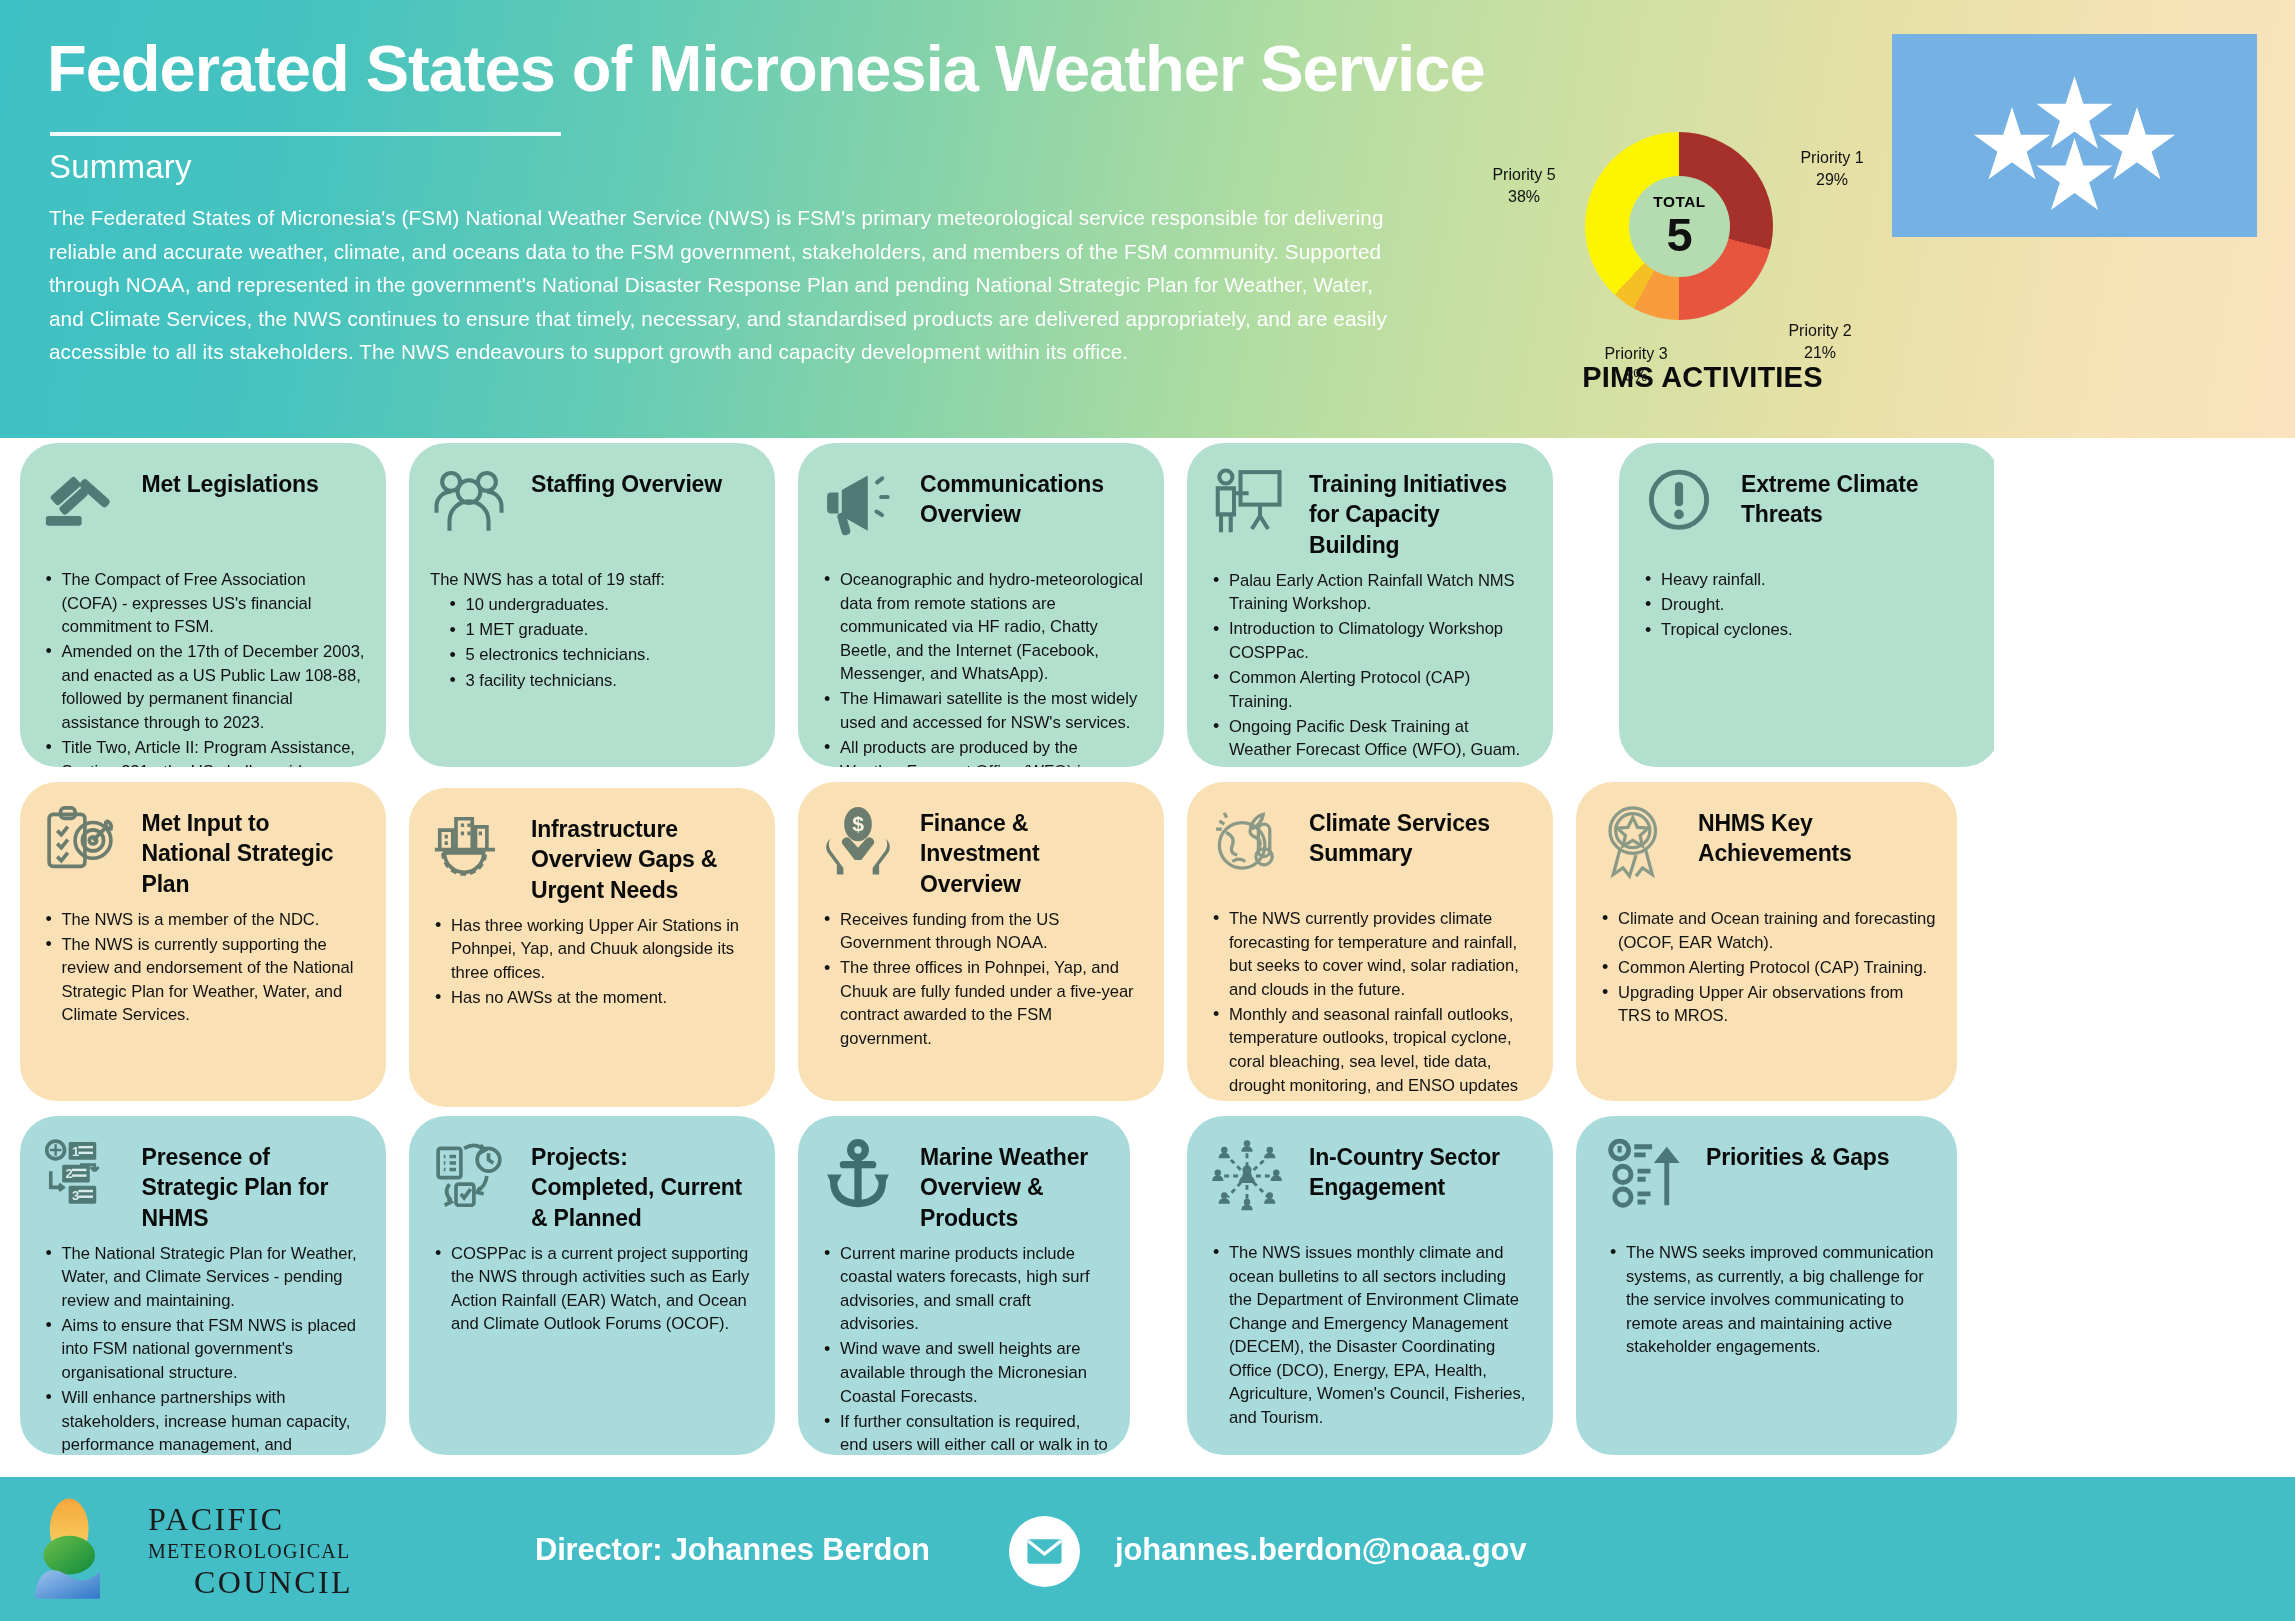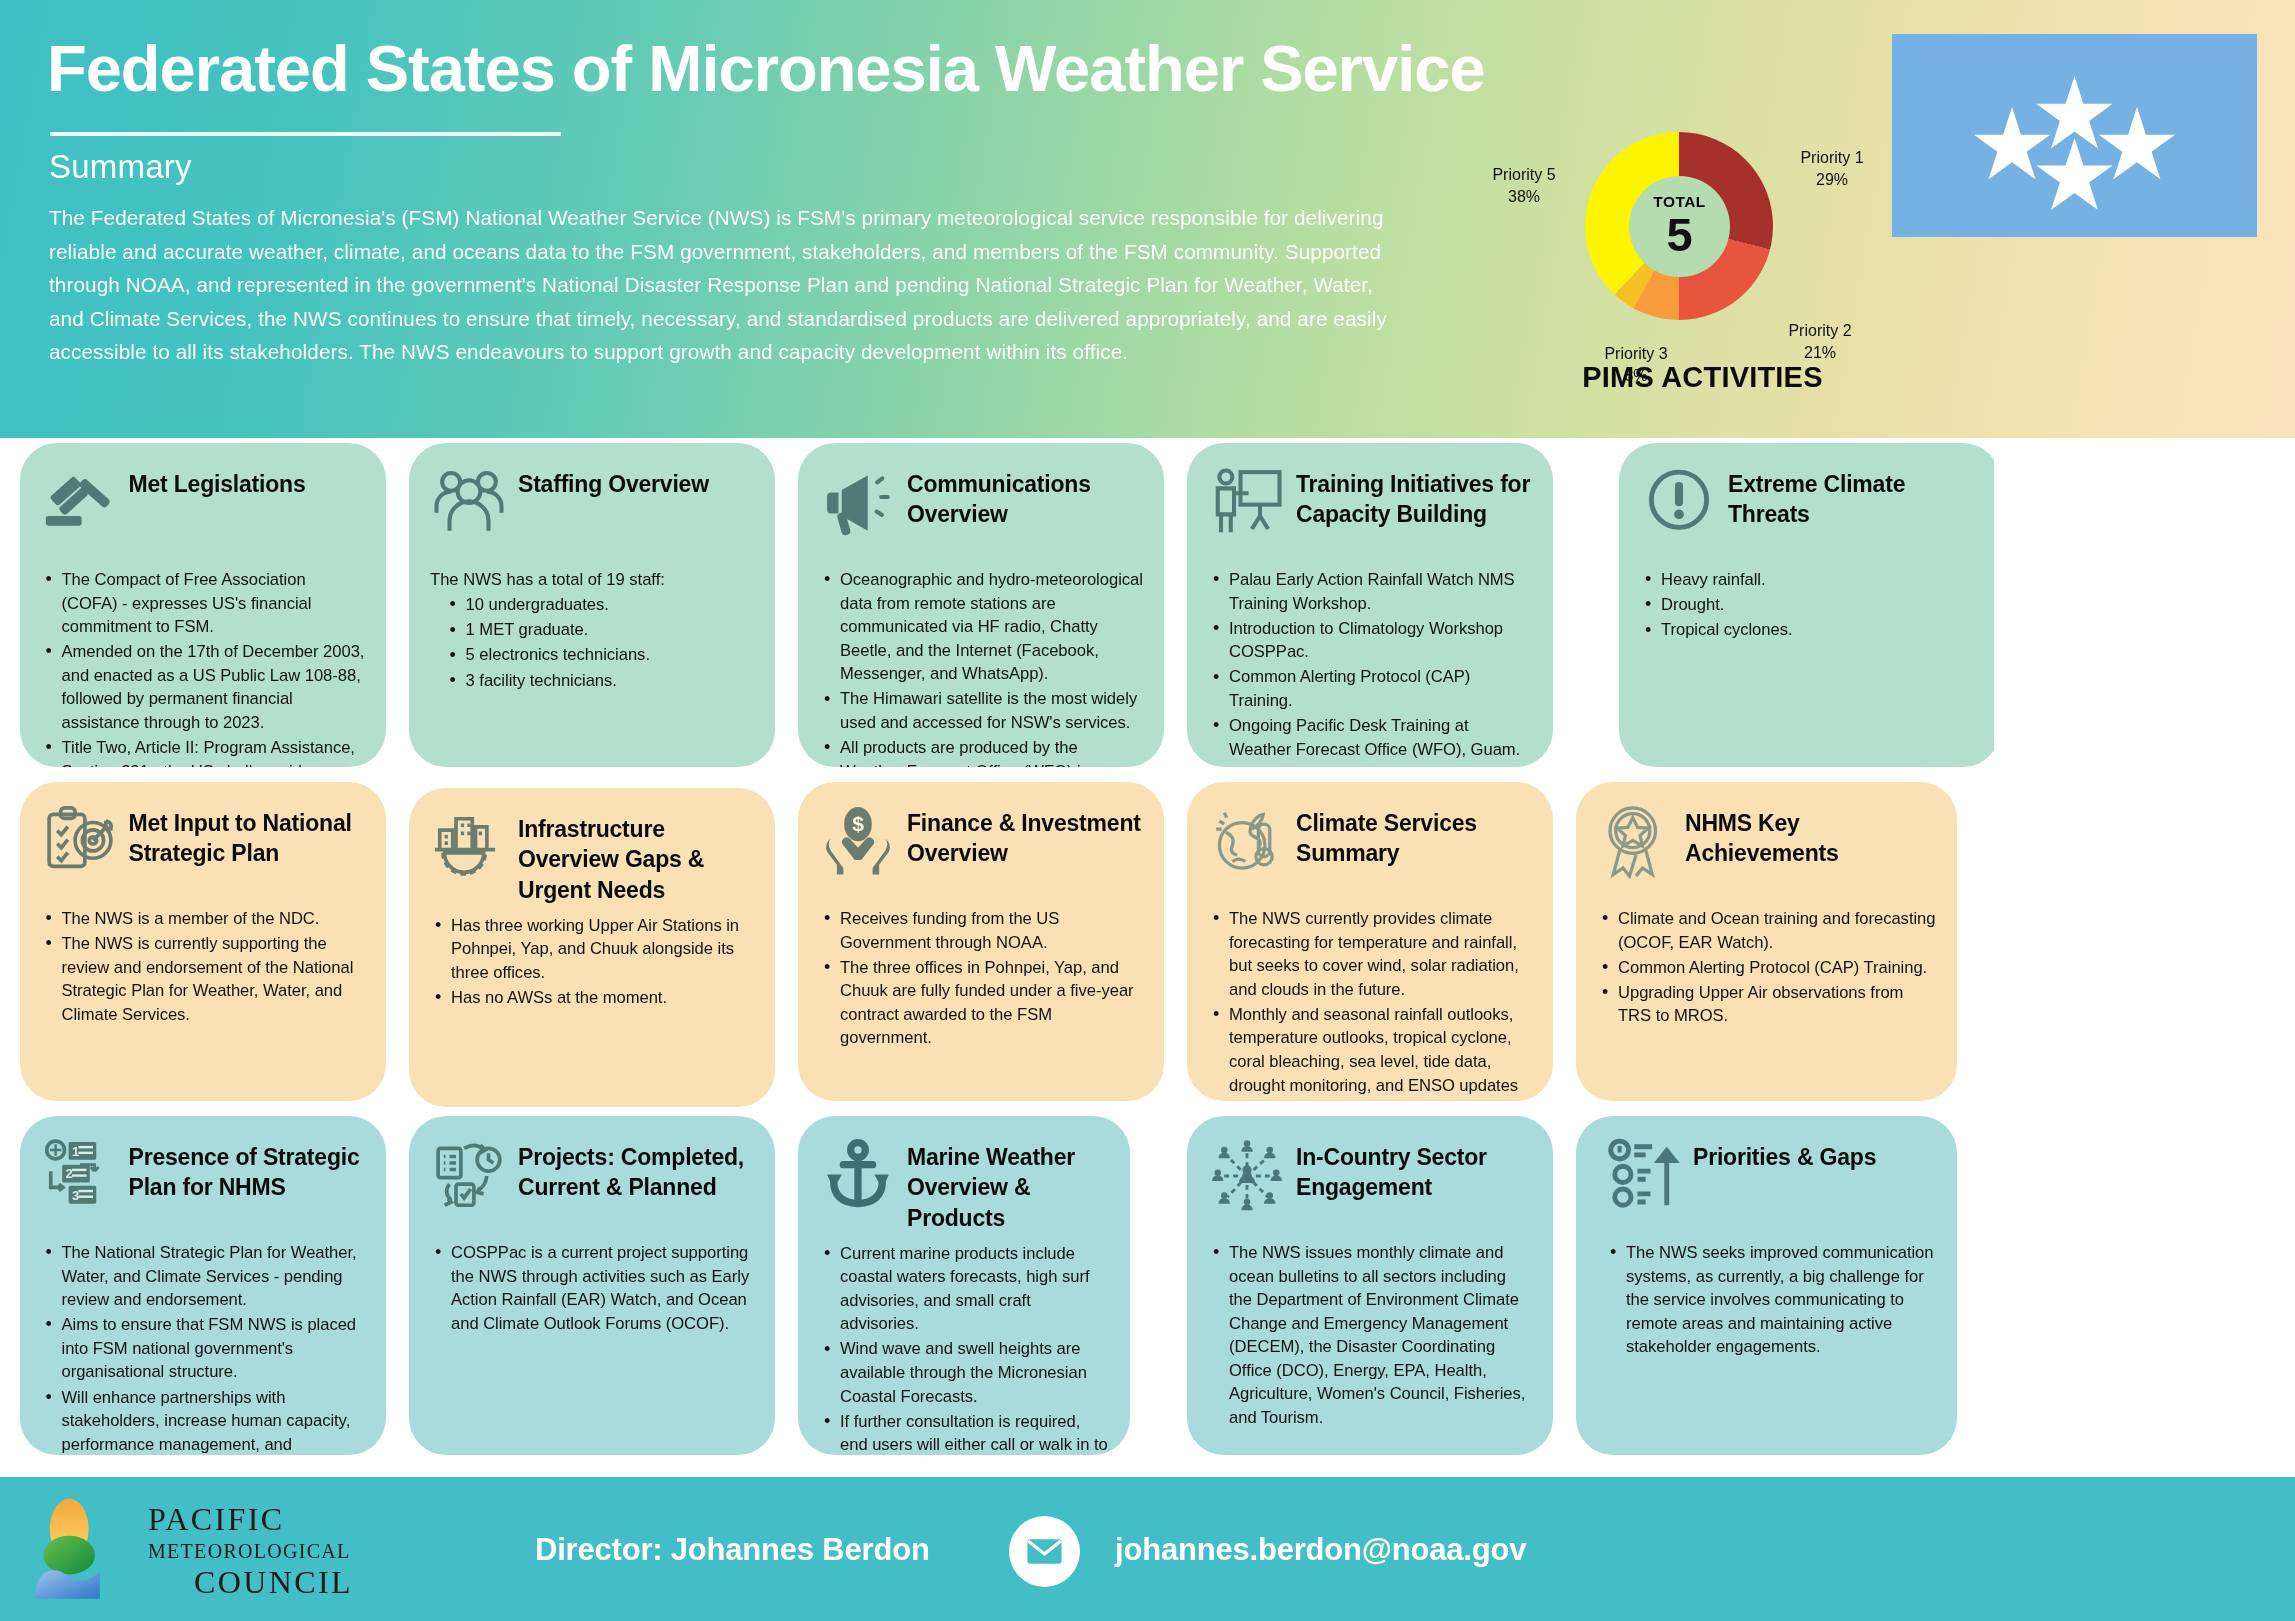--- a/index.html
+++ b/index.html
@@ -66,21 +66,21 @@
   
   .grid { position: absolute; left: 0px; top: 443px; width: 1994px; height: 1028px; }
   .card {
     position: absolute; border-radius: 37px; padding: 21px 21px 16px 21px;
     overflow: hidden;
   }
   .card.green  { background: #b3e0ce; }
   .card.orange { background: #fae0b5; }
   .card.teal   { background: #a9dbdc; }
 
-  .card-head { display: flex; align-items: flex-start; gap: 10px; min-height: 96px; }
+  .card-head { display: flex; align-items: flex-start; gap: 23px; min-height: 96px; }
   .card-icon { flex: 0 0 auto; width: 78px; height: 78px; }
   .card-icon svg { width: 78px; height: 78px; display: block; }
   .card-title {
     flex: 1 1 auto; font-size: 23px; font-weight: 700; color: #0b0b0b;
     line-height: 1.33; letter-spacing: -0.2px; padding-top: 4.9px;
   }
   .card-body { margin-top: 8px; }
   .card-lead { font-size: 16.6px; color: #121212; line-height: 1.42; margin-bottom: 1.6px; }
   .card ul { list-style: none; margin: 0; padding: 0; }
   .card li {
@@ -417,21 +417,21 @@
       <text x="38" y="23">1</text>
                 <text x="30" y="51">2</text>
                 <text x="38" y="77">3</text>
     </g>
             </svg>
           </div>
           <div class="card-title">Presence of Strategic Plan for NHMS</div>
         </div>
         <div class="card-body">
           <ul>
-            <li>The National Strategic Plan for Weather, Water, and Climate Services - pending review and endorsement.</li>
+            <li>The National Strategic Plan for Weather, Water, and Climate Services - pending review and maintaining.</li>
             <li>Aims to ensure that FSM NWS is placed into FSM national government's organisational structure.</li>
             <li>Will enhance partnerships with stakeholders, increase human capacity, performance management, and operational efficiency, and increase observational networks.</li>
           </ul>
         </div>
       </div>
       <div class="card teal" style="left: 409px; top: 673px; width: 366px; height: 339px;">
         <div class="card-head">
           <div class="card-icon">
             <svg viewBox="0 0 96 96" fill="none" stroke="#4f7a76" stroke-width="4.5">
     <rect x="10" y="14" width="28" height="36" rx="3"></rect>

